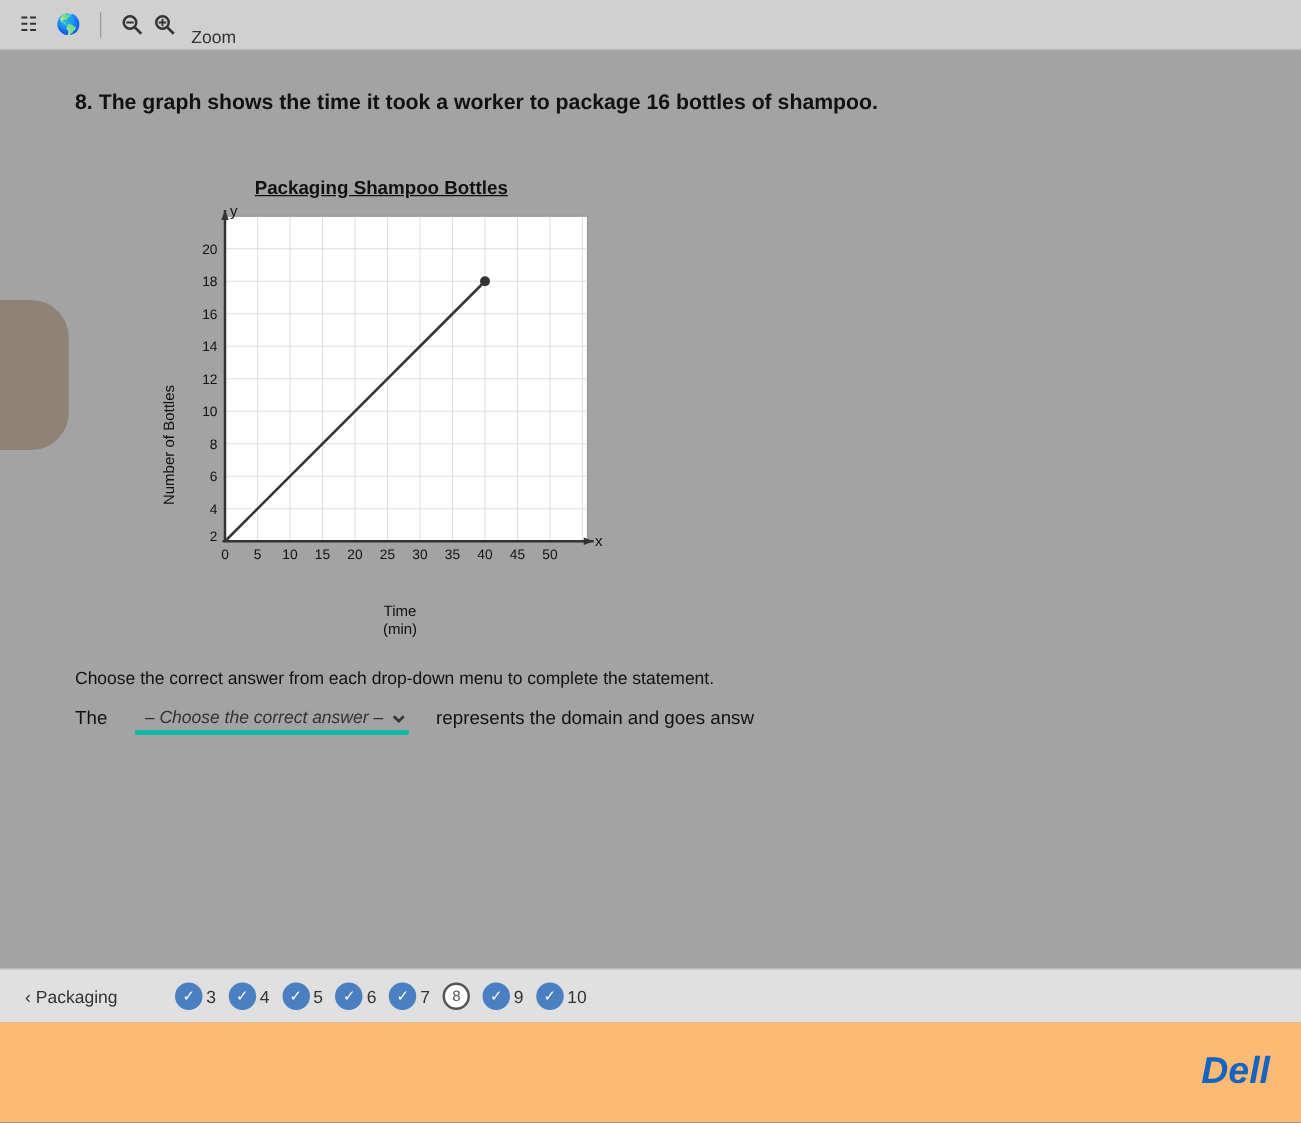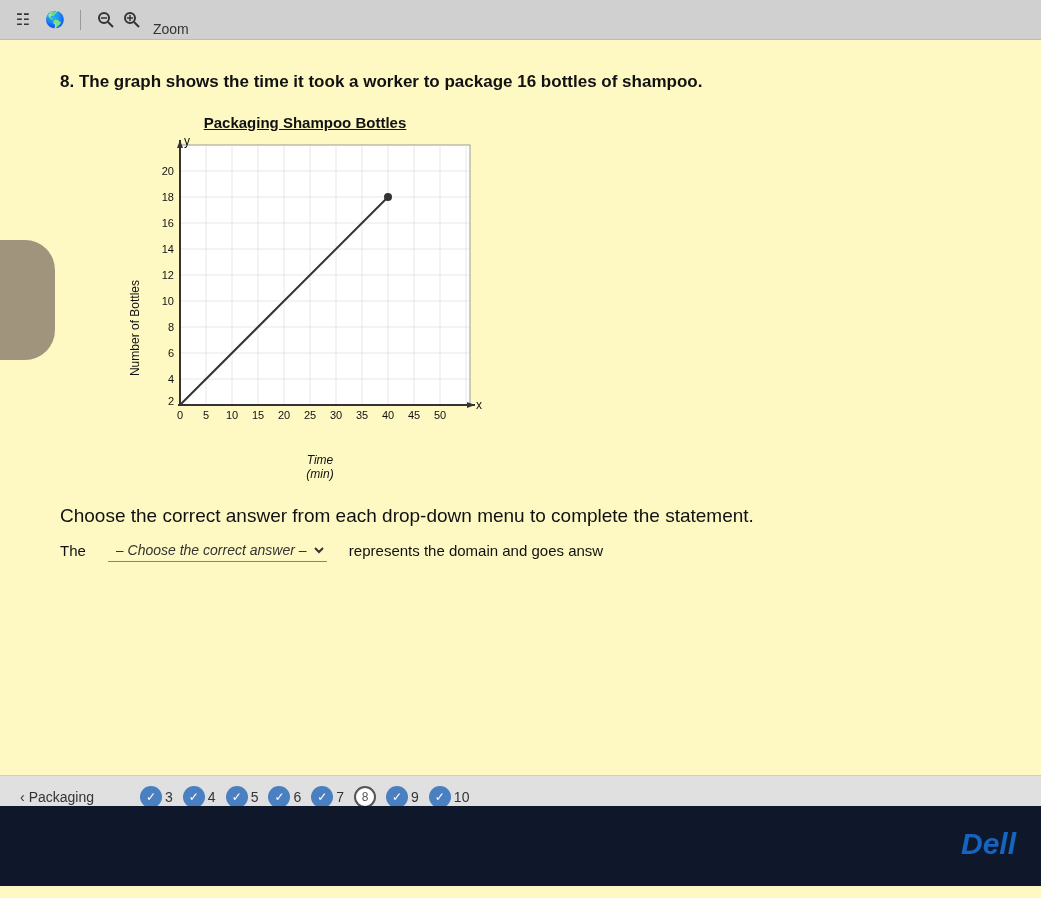--- a/index.html
+++ b/index.html
@@ -49,21 +49,21 @@
 
     .toolbar-zoom-label {
       font-size: 14px;
       color: #333;
       font-weight: normal;
       margin-top: 18px;
     }
 
     
     .main-content {
-      background: #fef9c3;
+      background: #a3a3a3;
       margin: 0;
       padding: 30px 50px 20px 60px;
       min-height: calc(898px - 40px);
       position: relative;
     }
 
     
     .question-text {
       font-size: 17px;
       font-weight: bold;
@@ -71,20 +71,21 @@
       margin-bottom: 20px;
       line-height: 1.4;
     }
 
     
     .graph-container {
       margin-left: 60px;
       margin-bottom: 24px;
       position: relative;
       display: inline-block;
+      margin-top: 28px;
     }
 
     .graph-title {
       text-align: center;
       font-size: 15px;
       font-weight: bold;
       text-decoration: underline;
       margin-bottom: 4px;
       color: #111;
     }
@@ -114,39 +115,39 @@
 
     .graph-x-label {
       text-align: center;
       font-size: 12px;
       color: #111;
       margin-top: 4px;
     }
 
     
     .instruction-text {
-      font-size: 19px;
+      font-size: 14px;
       color: #111;
       margin-bottom: 12px;
     }
 
     
     .statement-row {
       display: flex;
       align-items: center;
       flex-wrap: nowrap;
       gap: 22px;
       font-size: 15px;
       color: #111;
       margin-bottom: 30px;
     }
 
     .dropdown-select {
       border: none;
-      border-bottom: 1px solid #14b8a6;
+      border-bottom: 4px solid #14b8a6;
       background: transparent;
       font-style: italic;
       font-size: 14px;
       color: #333;
       padding: 2px 4px;
       cursor: pointer;
       appearance: auto;
     }
 
     
@@ -211,25 +212,25 @@
       display: flex;
       align-items: center;
       justify-content: center;
       color: #555;
       font-size: 12px;
     }
 
     
     .footer-strip {
       position: absolute;
-      bottom: 12px;
+      bottom: 0;
       left: 0;
       right: 0;
       height: 80px;
-      background: #0f172a;
+      background: #fdba74;
       display: flex;
       align-items: flex-start;
       justify-content: flex-end;
       padding: 8px 20px;
     }
 
     .dell-logo {
       color: #1565c0;
       font-size: 28px;
       font-weight: bold;
@@ -359,21 +360,21 @@
 
           <text x="34" y="10" font-size="12" fill="#111">y</text>
 
           <line x1="30" y1="270" x2="238" y2="62" stroke="#333" stroke-width="2"></line>
 
           <circle cx="238" cy="62" r="4" fill="#333"></circle>
         </svg>
 
         
         <div class="graph-x-label">
-          <span style="white-space:pre;font-style:italic;">Time
+          <span style="white-space:pre;">Time
 (min)</span>
         </div>
       </div>
     </div>
   </div>
 
   
   <p class="instruction-text">Choose the correct answer from each drop-down menu to complete the statement.</p>
 
   

